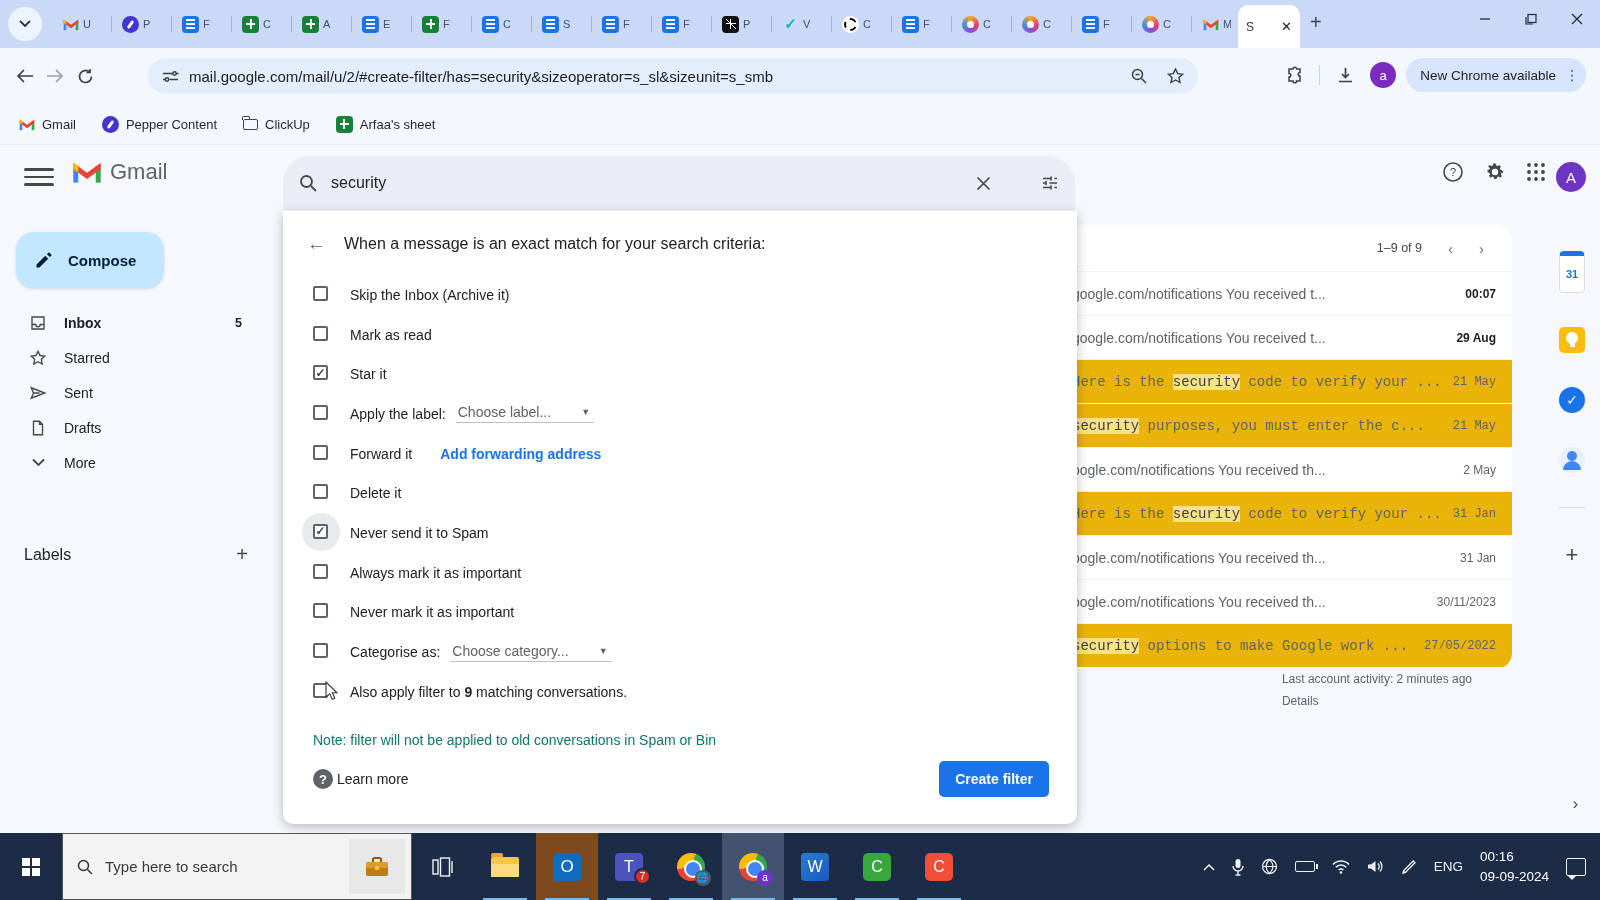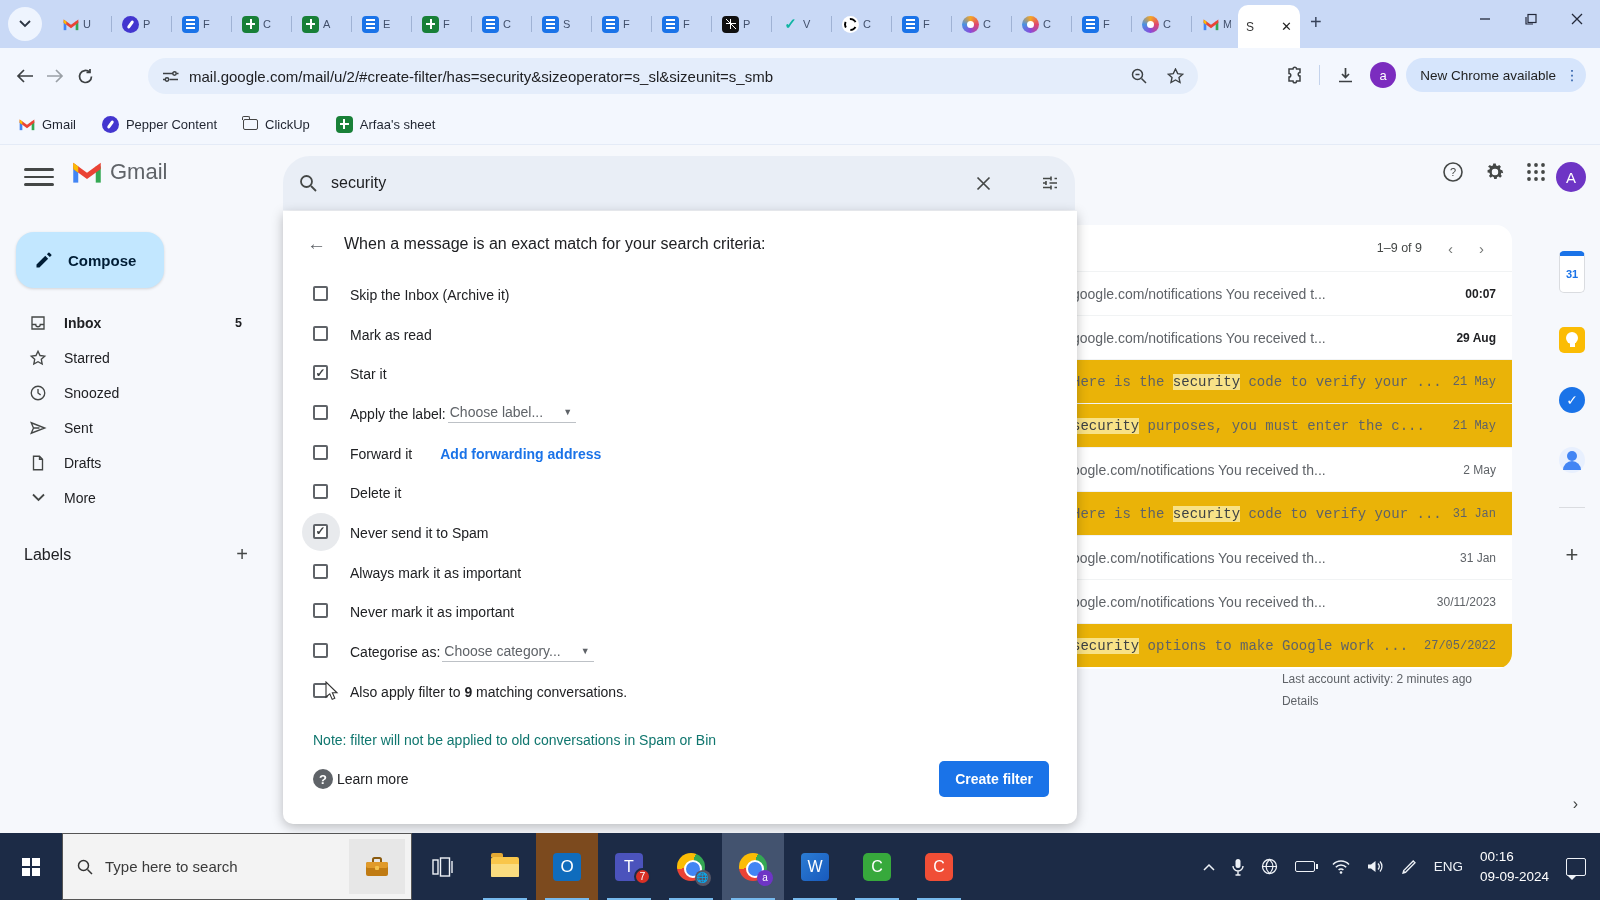--- a/index.html
+++ b/index.html
@@ -111,21 +111,21 @@
   .back-arrow { font-size:19px; color:#5f6368; }
   .dlg-title { font-size:16px; color:#202124; }
   .opts { position:absolute; left:0; top:64px; width:100%; }
   .opt { height:39.7px; display:flex; align-items:center; padding-left:30px; position:relative; }
   .cbwrap { width:18px; height:18px; position:relative; flex:none; }
   .cb { width:15px; height:15px; border:2px solid #5f6368; border-radius:2px; display:flex; align-items:center; justify-content:center; font-size:12px; color:#3c4043; font-weight:bold; background:#fff; }
   .hovercircle { position:absolute; left:-11px; top:-11px; width:38px; height:38px; border-radius:50%; background:#e8eaed; z-index:0; }
   .cbwrap .cb { position:relative; z-index:1; }
   .opt .lbl { font-size:14px; color:#202124; margin-left:19px; }
   .opt .lbl b { font-weight:bold; }
-  .dd { margin-left:2px; font-size:14px; color:#5f6368; border-bottom:1px solid #bdc1c6; padding:0 4px 2px 2px; display:inline-flex; align-items:center; gap:20px; }
+  .dd { margin-left:10px; font-size:14px; color:#5f6368; border-bottom:1px solid #bdc1c6; padding:0 4px 2px 2px; display:inline-flex; align-items:center; gap:30px; }
   .dd .caret { font-size:9px; color:#5f6368; }
   .linktxt { margin-left:28px; font-size:14px; color:#1a73e8; font-weight:bold; }
   .dlg-note { position:absolute; left:30px; top:521px; font-size:14px; color:#0f766e; }
   .dlg-bottom { position:absolute; left:30px; right:28px; top:548px; height:40px; display:flex; align-items:center; }
   .qmark { width:20px; height:20px; border-radius:50%; background:#5f6368; color:#fff; font-size:13px; display:flex; align-items:center; justify-content:center; font-weight:bold; }
   .learn { margin-left:4px; font-size:14px; color:#202124; }
   .create-btn { margin-left:auto; background:#1a73e8; color:#fff; font-size:14px; font-weight:bold; border:none; border-radius:5px; padding:10px 16px; font-family:"Liberation Sans",sans-serif; }
 
   
   .cursor { position:absolute; left:325px; top:536px; z-index:50; }
@@ -496,29 +496,20 @@
           <span class="nicon">
             <svg width="18" height="18" viewBox="0 0 24 24">
               <path fill="none" stroke="#444746" stroke-width="1.8" d="M12 3l2.7 5.7 6.3.8-4.6 4.3 1.2 6.2L12 17l-5.6 3 1.2-6.2L3 9.5l6.3-.8z"></path>
             </svg>
           </span>
           <span>Starred</span>
         </div>
         <div class="navitem">
           <span class="nicon">
             <svg width="18" height="18" viewBox="0 0 24 24">
-              <circle cx="12" cy="12" r="9" fill="none" stroke="#444746" stroke-width="1.8"></circle>
-              <path d="M12 6.5V12l3.5 2.5" fill="none" stroke="#444746" stroke-width="1.8"></path>
-            </svg>
-          </span>
-          <span>Snoozed</span>
-        </div>
-        <div class="navitem">
-          <span class="nicon">
-            <svg width="18" height="18" viewBox="0 0 24 24">
               <path fill="none" stroke="#444746" stroke-width="1.8" d="M3 5l18 7-18 7 3-7zM6 12h8"></path>
             </svg>
           </span>
           <span>Sent</span>
         </div>
         <div class="navitem">
           <span class="nicon">
             <svg width="18" height="18" viewBox="0 0 24 24">
               <path fill="none" stroke="#444746" stroke-width="1.8" d="M6 3h8l4 4v14H6zM14 3v4h4"></path>
             </svg>

